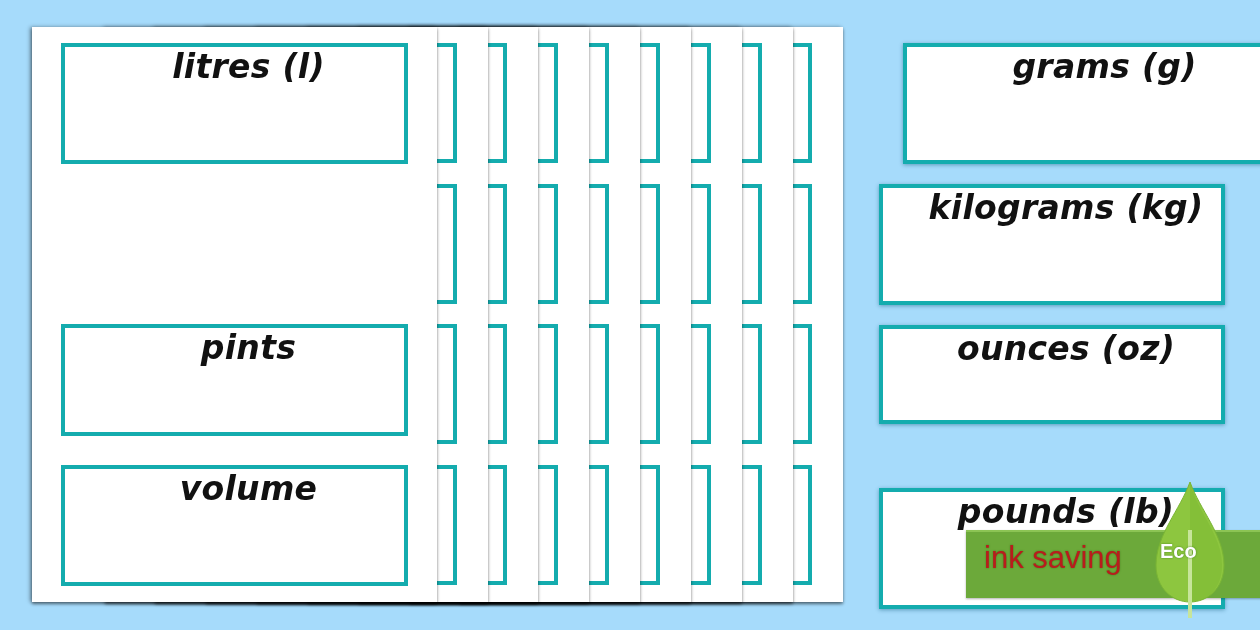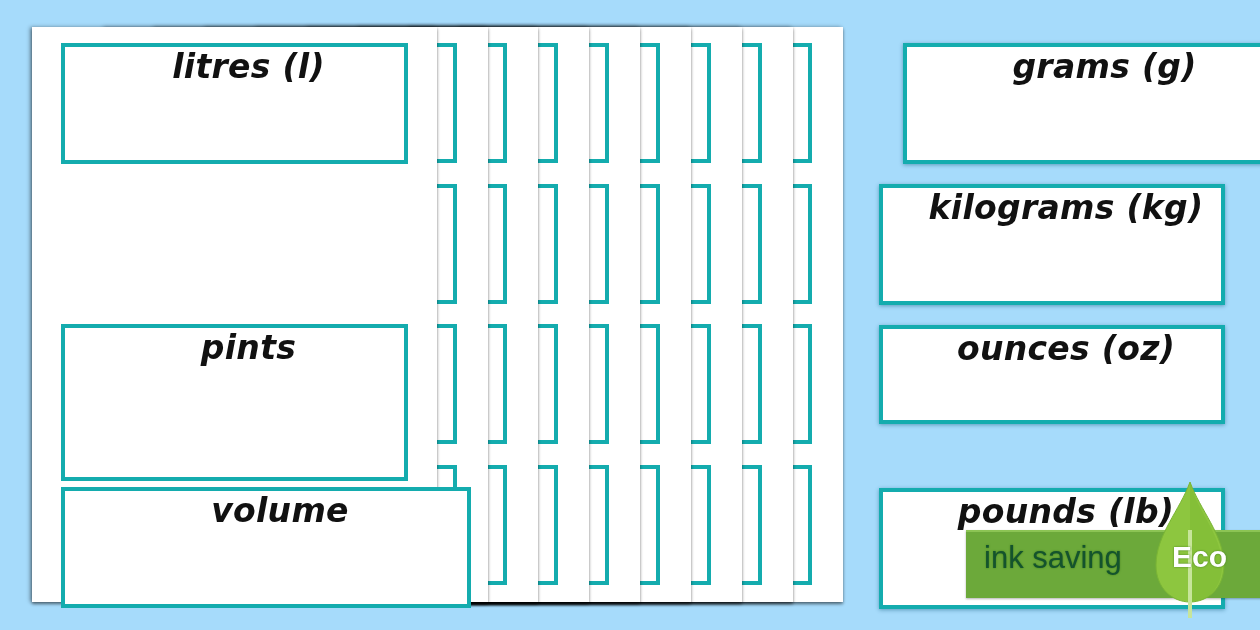--- a/index.html
+++ b/index.html
@@ -26,28 +26,28 @@
     font-size:33px; font-weight:bold; color:#111;
     font-style:italic; letter-spacing:0.3px;
   }
   .right-card { box-shadow: 0 1px 4px rgba(0,80,110,0.45); }
   .eco-band {
     position:absolute; left:966px; top:530px; width:300px; height:66px;
     background:#6ca93a; border-top:2px solid #8cc454;
     box-shadow:0 1px 2px rgba(0,0,0,0.3);
   }
   .eco-text {
-    position:absolute; left:984px; top:540px; font-size:31px; color:#14532d;
+    position:absolute; left:984px; top:540px; font-size:31px; color:#b91c1c;
     font-family:"Liberation Sans", sans-serif;
     text-shadow:0 0 2px #3f7a1c;
   }
   .eco-leaf { position:absolute; left:1150px; top:480px; width:80px; height:140px; }
   .eco-word {
-    position:absolute; left:1160px; top:540px; font-size:30px; font-weight:bold; color:#fff;
-    font-family:"Liberation Sans", sans-serif; text-shadow:0 0 2px #3f7a1c;margin-left:12px;
+    position:absolute; left:1160px; top:540px; font-size:20px; font-weight:bold; color:#fff;
+    font-family:"Liberation Sans", sans-serif; text-shadow:0 0 2px #3f7a1c;
   }
 </style>
 </head>
 <body>
 
 <div class="page" style="left:460px;width:383px;">
   <div class="strip-card" style="top:16px;"></div>
   <div class="strip-card" style="top:157px;"></div>
   <div class="strip-card" style="top:297px;"></div>
   <div class="strip-card" style="top:438px;"></div>
@@ -92,24 +92,24 @@
   <div class="strip-card" style="top:16px;"></div>
   <div class="strip-card" style="top:157px;"></div>
   <div class="strip-card" style="top:297px;"></div>
   <div class="strip-card" style="top:438px;"></div>
 </div>
 
 <div class="page" style="left:32px;width:405px;">
   <div class="card" style="left:29px;top:16px;width:347px;height:121px;">
     <span>litres (l)</span>
   </div>
-  <div class="card" style="left:29px;top:297px;width:347px;height:157px;">
+  <div class="card" style="left:29px;top:297px;width:347px;height:112px;">
     <span>pints</span>
   </div>
-  <div class="card" style="left:29px;top:460px;width:410px;height:121px;">
+  <div class="card" style="left:29px;top:438px;width:347px;height:121px;">
     <span>volume</span>
   </div>
 </div>
 
 <div class="card right-card" style="left:903px;top:43px;width:375px;height:121px;">
   <span>grams (g)</span>
 </div>
 <div class="card right-card" style="left:879px;top:184px;width:346px;height:121px;">
   <span>kilograms (kg)</span>
 </div>

